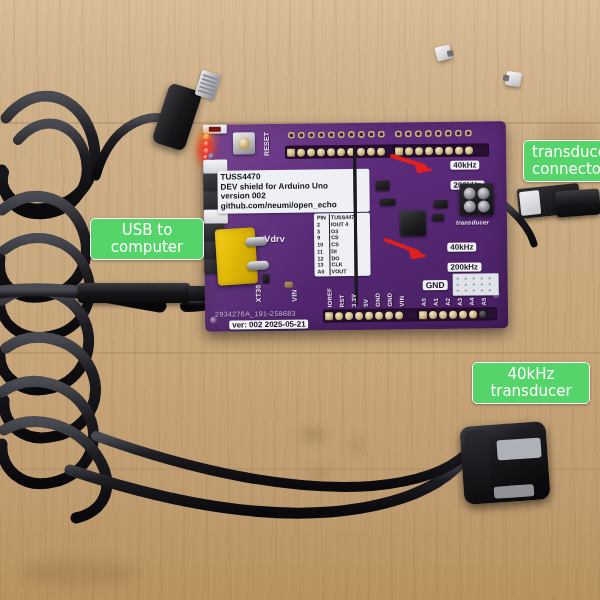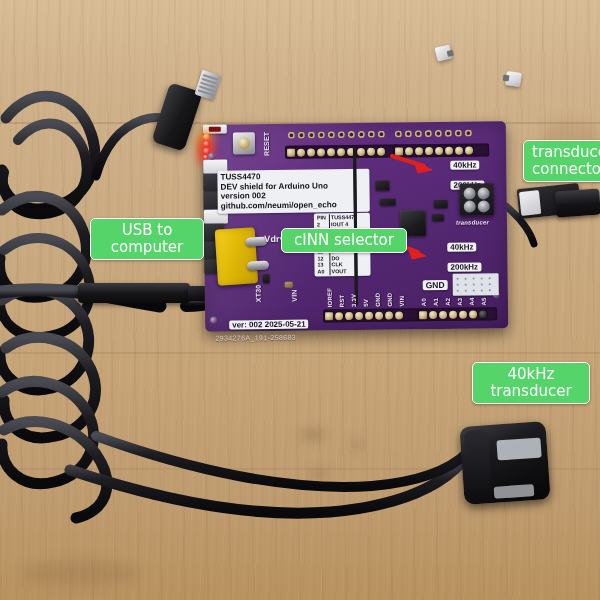--- a/index.html
+++ b/index.html
@@ -435,41 +435,40 @@
     <div class="hdr" style="left:212px;top:186px;width:76px;height:13px;">
       <div class="pad sq"></div>
         <div class="pad"></div>
         <div class="pad"></div>
       <div class="pad"></div>
         <div class="pad"></div>
         <div class="pad"></div>
         <div class="pad dark"></div>
     </div>
 
-    <div class="silk" style="left:10px;top:186px;font-size:7px;font-weight:400;opacity:.75;letter-spacing:.4px;margin-top:24px;">2934276A_191-258683</div>
+    <div class="silk" style="left:10px;top:186px;font-size:7px;font-weight:400;opacity:.75;letter-spacing:.4px;">2934276A_191-258683</div>
     <div class="wlabel" style="left:24px;top:196px;font-size:8px;">ver: 002 2025-05-21</div>
   </div>
 
   <svg class="wires" viewBox="0 0 600 600">
     <g fill="#e21f1f" stroke="#e21f1f">
 
       <path d="M392,156 L424,166" stroke-width="4" stroke-linecap="round"></path>
       <path d="M432,170 L414,161 L418,173 Z"></path>
 
       <path d="M386,240 L418,252" stroke-width="4" stroke-linecap="round"></path>
       <path d="M426,256 L408,247 L412,259 Z"></path>
     </g>
   </svg>
 
   <div class="callout" style="left:90px;top:180px;width:96px;font-size:15px;margin-top:38px;">USB to
 computer</div>
 
 
 
-  <div class="callout" style="left:281px;top:228px;width:108px;font-size:15px;">cINN selector</div>
 
   <div class="callout" style="left:523px;top:140px;width:104px;font-size:15px;text-align:left;">transducer
 connector</div>
 
   <div class="callout" style="left:472px;top:362px;width:100px;font-size:15px;">40kHz
 transducer</div>
 
 </div>
 
 </body></html>

